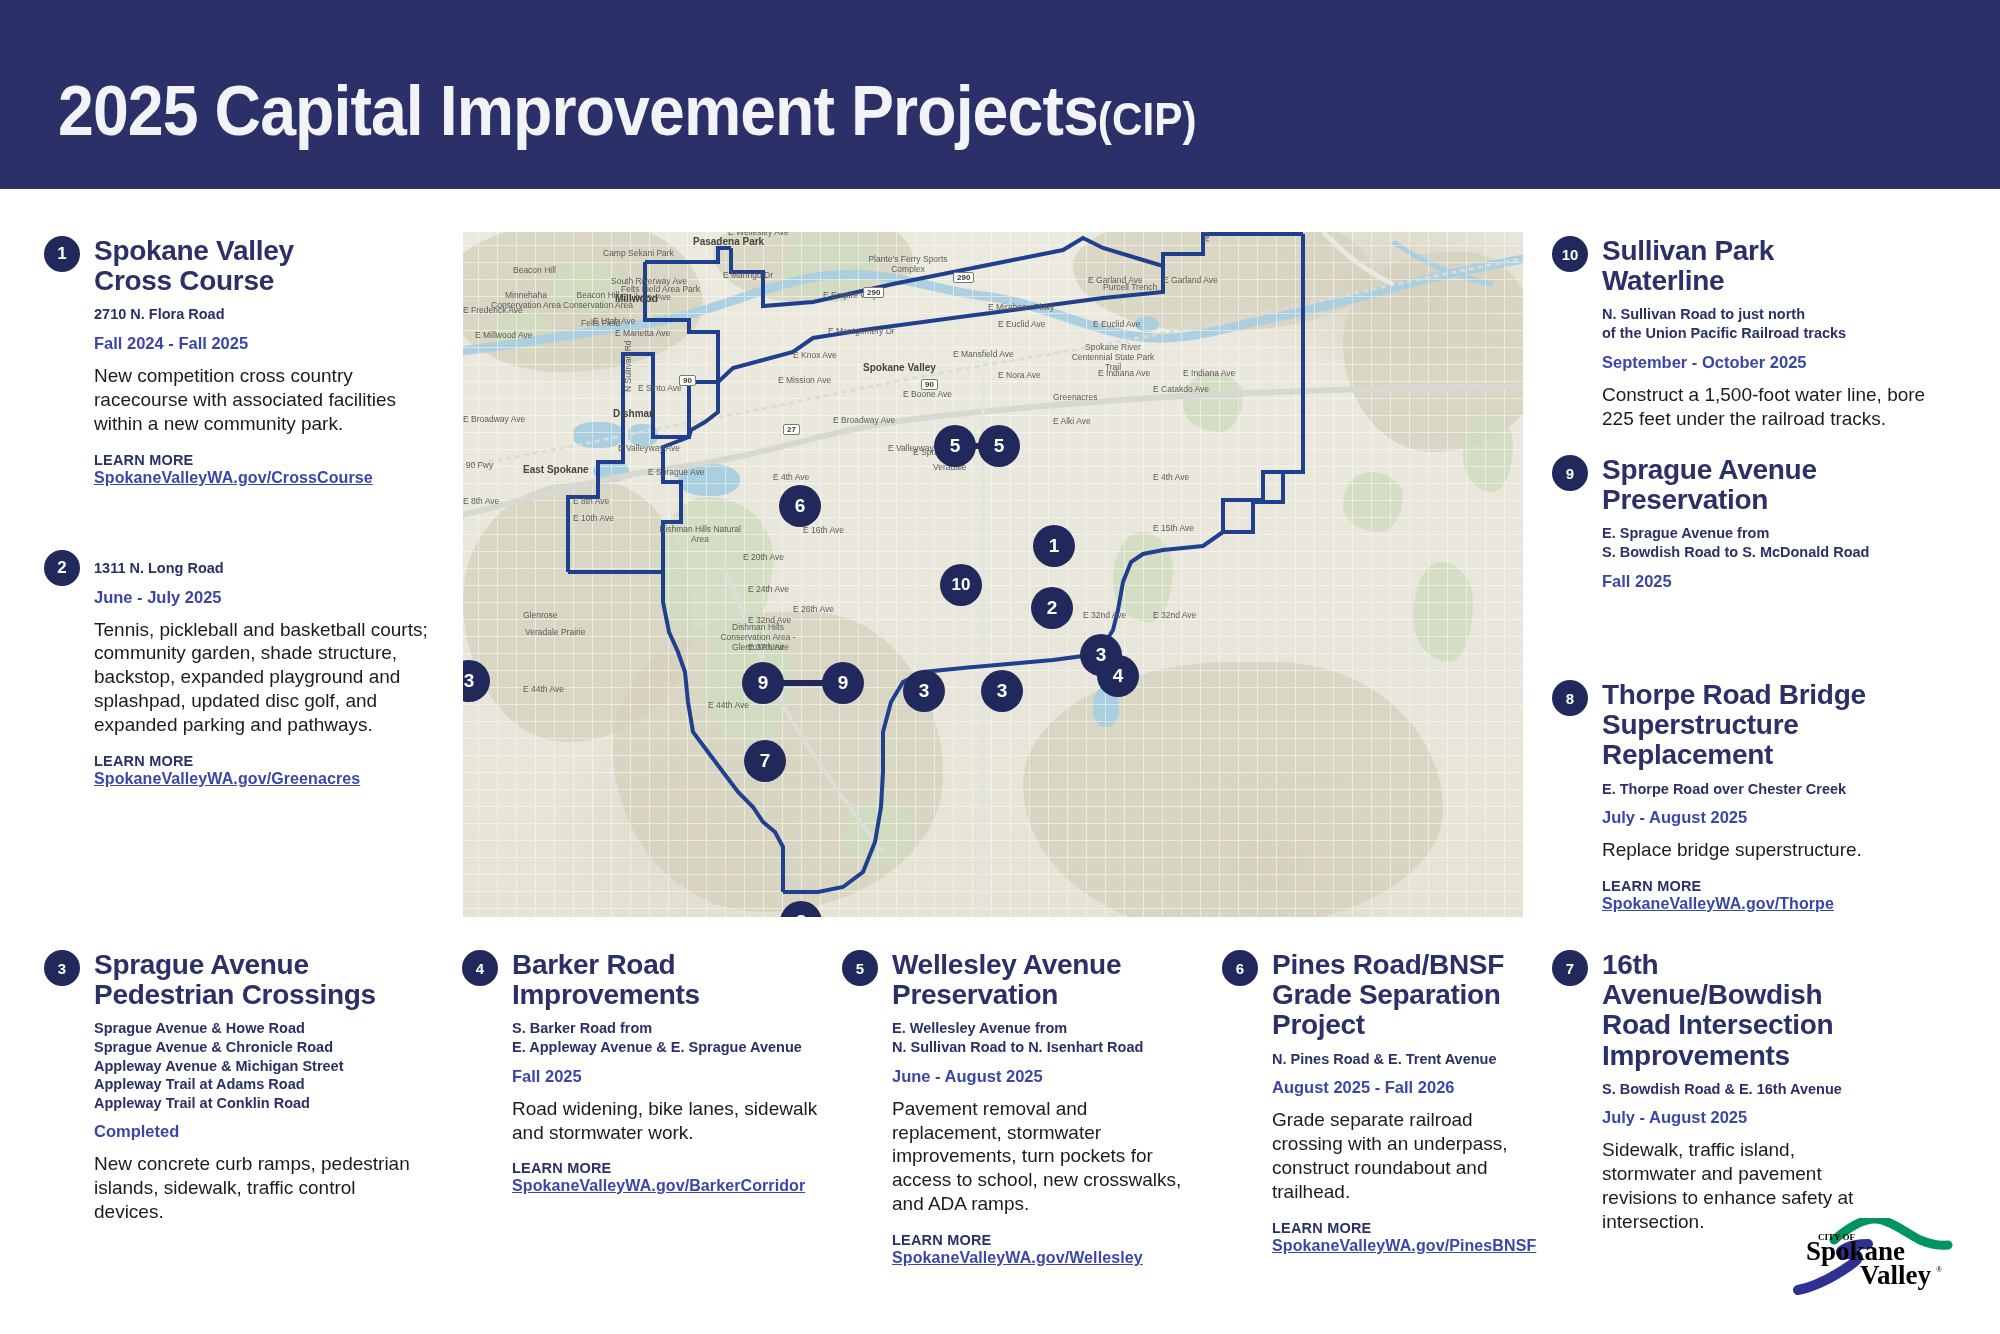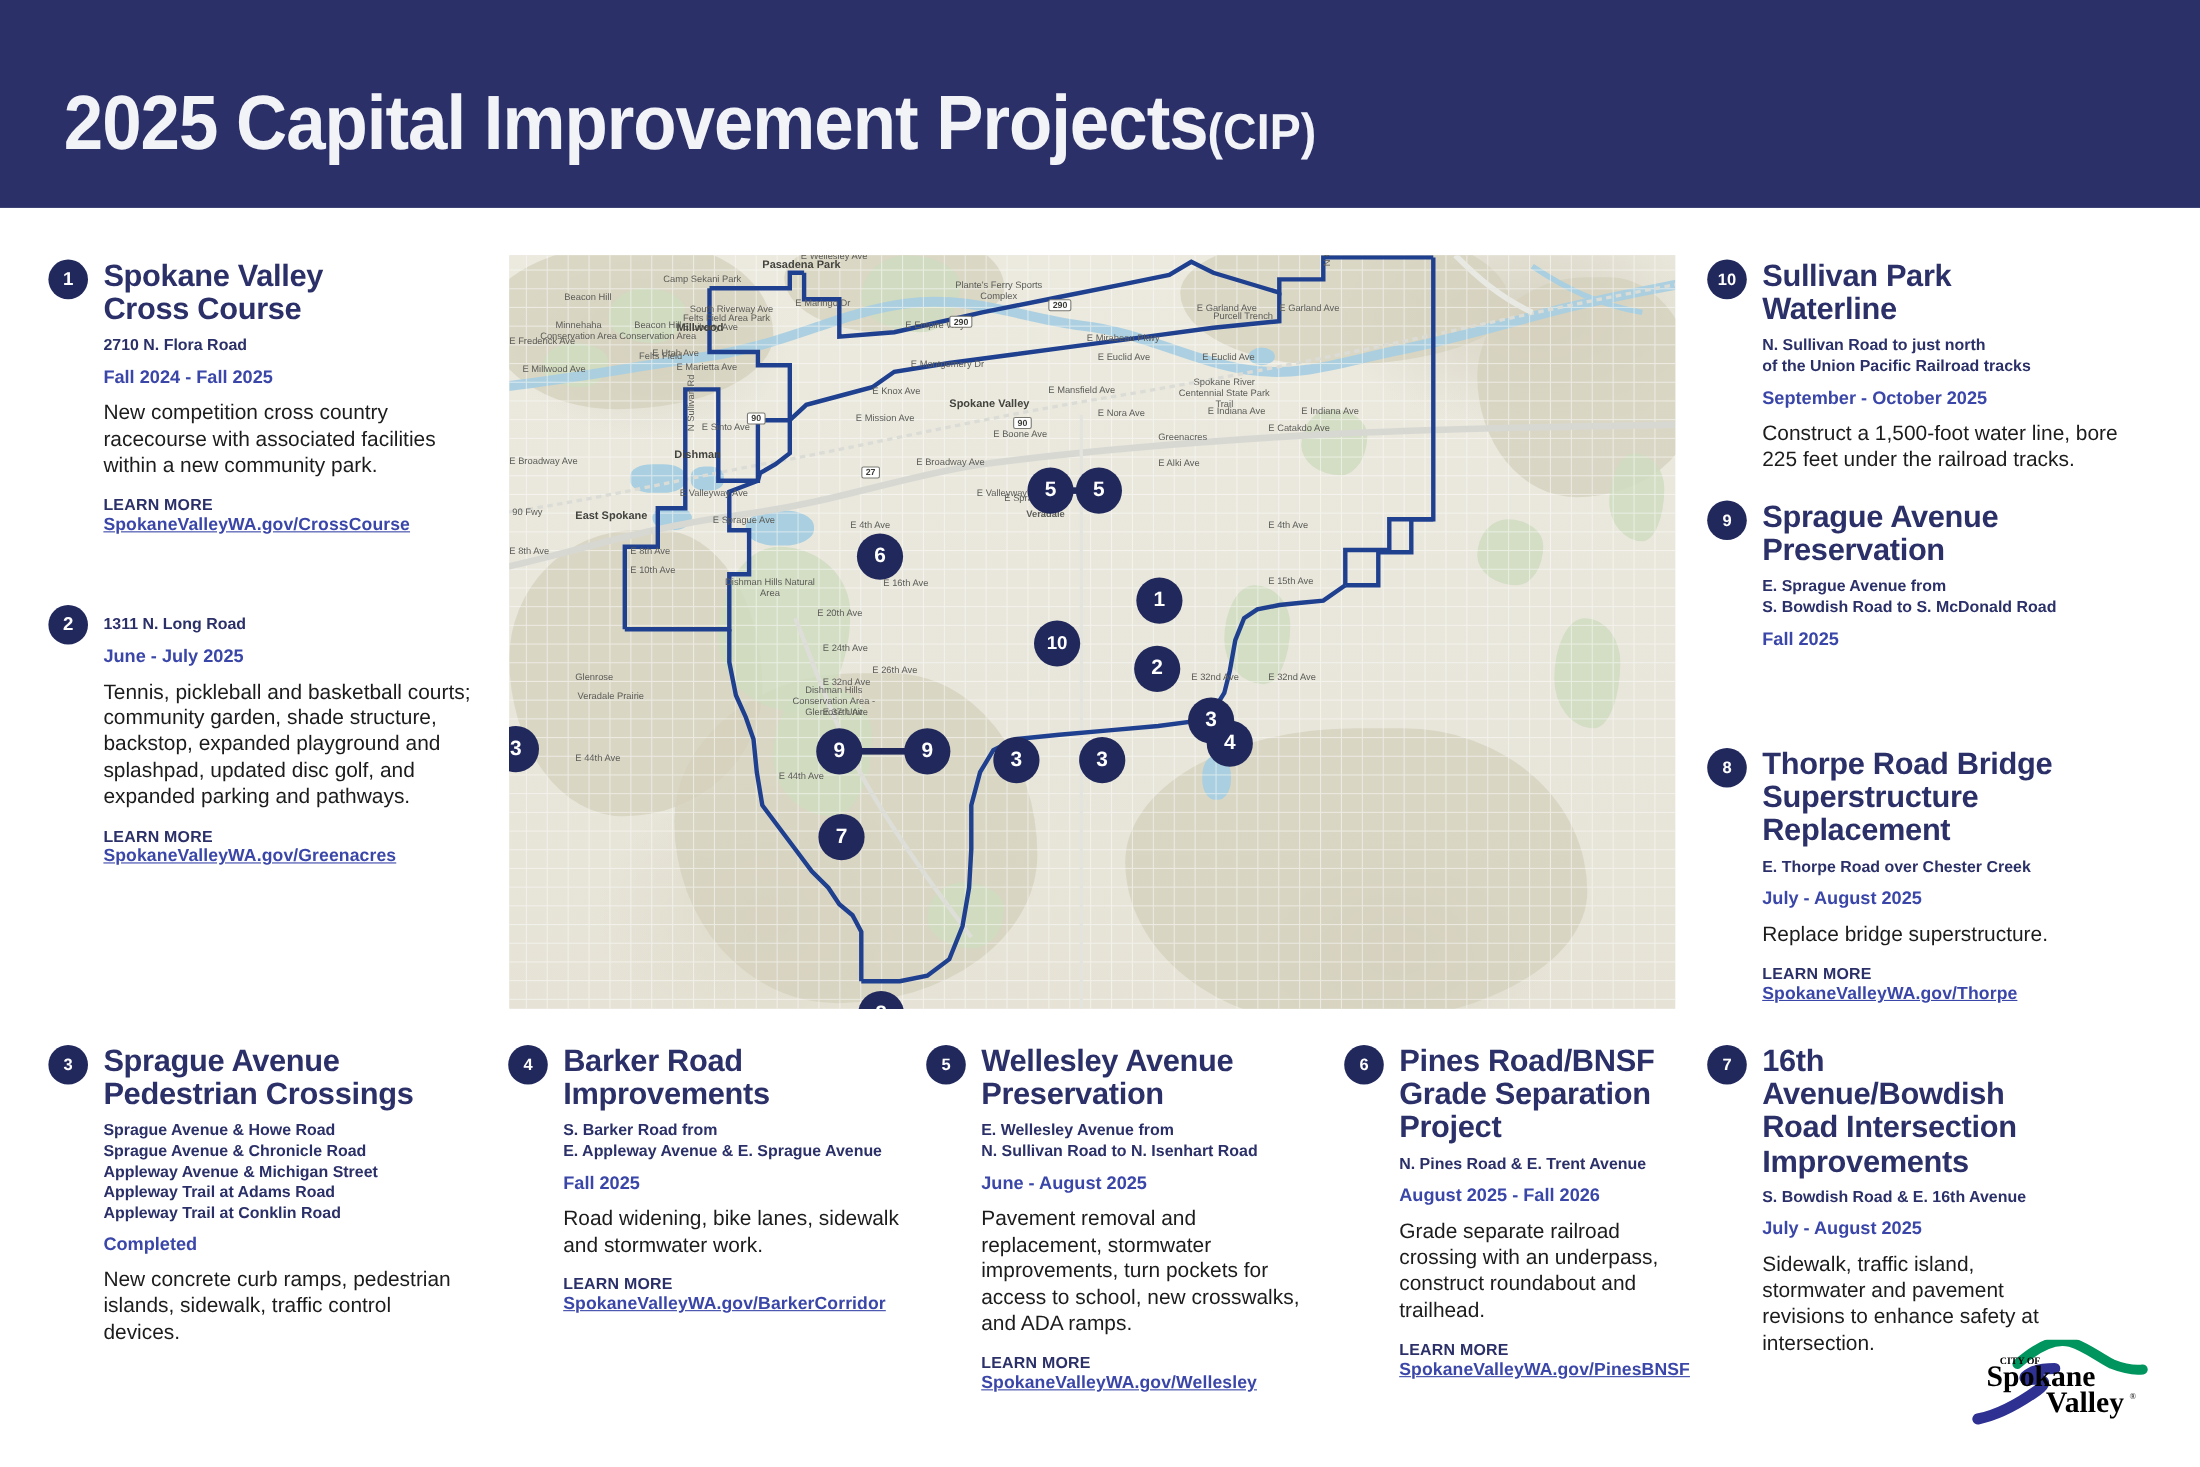--- a/index.html
+++ b/index.html
@@ -364,21 +364,21 @@
     </svg>
 
     <div id="map-labels">
         <div class="maplabel" style="left:265px;top:-5px;">E Wellesley Ave</div>
         <div class="maplabel" style="left:260px;top:38px;">E Maringo Dr</div>
         <div class="maplabel" style="left:0px;top:73px;">E Frederick Ave</div>
         <div class="maplabel" style="left:12px;top:98px;">E Millwood Ave</div>
         <div class="maplabel" style="left:158px;top:60px;">E Liberty Ave</div>
         <div class="maplabel" style="left:152px;top:96px;">E Marietta Ave</div>
         <div class="maplabel" style="left:130px;top:84px;">E Utah Ave</div>
-        <div class="maplabel" style="left:164px;top:44px;">South Riverway Ave</div>
+        <div class="maplabel" style="left:148px;top:44px;">South Riverway Ave</div>
         <div class="maplabel" style="left:360px;top:58px;">E Empire Way</div>
         <div class="maplabel" style="left:365px;top:94px;">E Montgomery Dr</div>
         <div class="maplabel" style="left:330px;top:118px;">E Knox Ave</div>
         <div class="maplabel" style="left:315px;top:143px;">E Mission Ave</div>
         <div class="maplabel" style="left:175px;top:151px;">E Sinto Ave</div>
         <div class="maplabel" style="left:440px;top:157px;">E Boone Ave</div>
         <div class="maplabel" style="left:535px;top:138px;">E Nora Ave</div>
         <div class="maplabel" style="left:525px;top:70px;">E Mirabeau Pkwy</div>
         <div class="maplabel" style="left:490px;top:117px;">E Mansfield Ave</div>
         <div class="maplabel" style="left:625px;top:43px;">E Garland Ave</div>
@@ -416,21 +416,21 @@
         <div class="maplabel" style="left:160px;top:160px;transform:rotate(-90deg);transform-origin:left top;">N Sullivan Rd</div>
         <div class="maplabel med" style="left:230px;top:4px;max-width:90px;white-space:normal;text-align:center;">Pasadena Park</div>
         <div class="maplabel " style="left:50px;top:33px;max-width:90px;white-space:normal;text-align:center;">Beacon Hill</div>
         <div class="maplabel " style="left:140px;top:16px;max-width:90px;white-space:normal;text-align:center;">Camp Sekani Park</div>
         <div class="maplabel med" style="left:152px;top:61px;max-width:90px;white-space:normal;text-align:center;">Millwood</div>
         <div class="maplabel " style="left:118px;top:86px;max-width:90px;white-space:normal;text-align:center;">Felts Field</div>
         <div class="maplabel med" style="left:400px;top:130px;max-width:90px;white-space:normal;text-align:center;">Spokane Valley</div>
         <div class="maplabel med" style="left:150px;top:176px;max-width:90px;white-space:normal;text-align:center;">Dishman</div>
         <div class="maplabel med" style="left:60px;top:232px;max-width:90px;white-space:normal;text-align:center;">East Spokane</div>
         <div class="maplabel " style="left:590px;top:160px;max-width:90px;white-space:normal;text-align:center;">Greenacres</div>
-        <div class="maplabel " style="left:470px;top:230px;max-width:90px;white-space:normal;text-align:center;font-weight:bold;">Veradale</div>
+        <div class="maplabel " style="left:470px;top:230px;max-width:90px;white-space:normal;text-align:center;">Veradale</div>
         <div class="maplabel " style="left:60px;top:378px;max-width:90px;white-space:normal;text-align:center;">Glenrose</div>
         <div class="maplabel " style="left:62px;top:395px;max-width:90px;white-space:normal;text-align:center;">Veradale Prairie</div>
         <div class="maplabel " style="left:640px;top:50px;max-width:90px;white-space:normal;text-align:center;">Purcell Trench</div>
         <div class="maplabel " style="left:605px;top:110px;max-width:90px;white-space:normal;text-align:center;">Spokane River Centennial State Park Trail</div>
         <div class="maplabel " style="left:18px;top:58px;max-width:90px;white-space:normal;text-align:center;">Minnehaha Conservation Area</div>
         <div class="maplabel " style="left:90px;top:58px;max-width:90px;white-space:normal;text-align:center;">Beacon Hill Conservation Area</div>
         <div class="maplabel " style="left:115px;top:52px;max-width:90px;white-space:normal;text-align:center;margin-left:43px;">Felts Field Area Park</div>
         <div class="maplabel " style="left:400px;top:22px;max-width:90px;white-space:normal;text-align:center;">Plante's Ferry Sports Complex</div>
         <div class="maplabel " style="left:192px;top:292px;max-width:90px;white-space:normal;text-align:center;">Dishman Hills Natural Area</div>
         <div class="maplabel " style="left:250px;top:390px;max-width:90px;white-space:normal;text-align:center;">Dishman Hills Conservation Area - Glenrose Unit</div>

